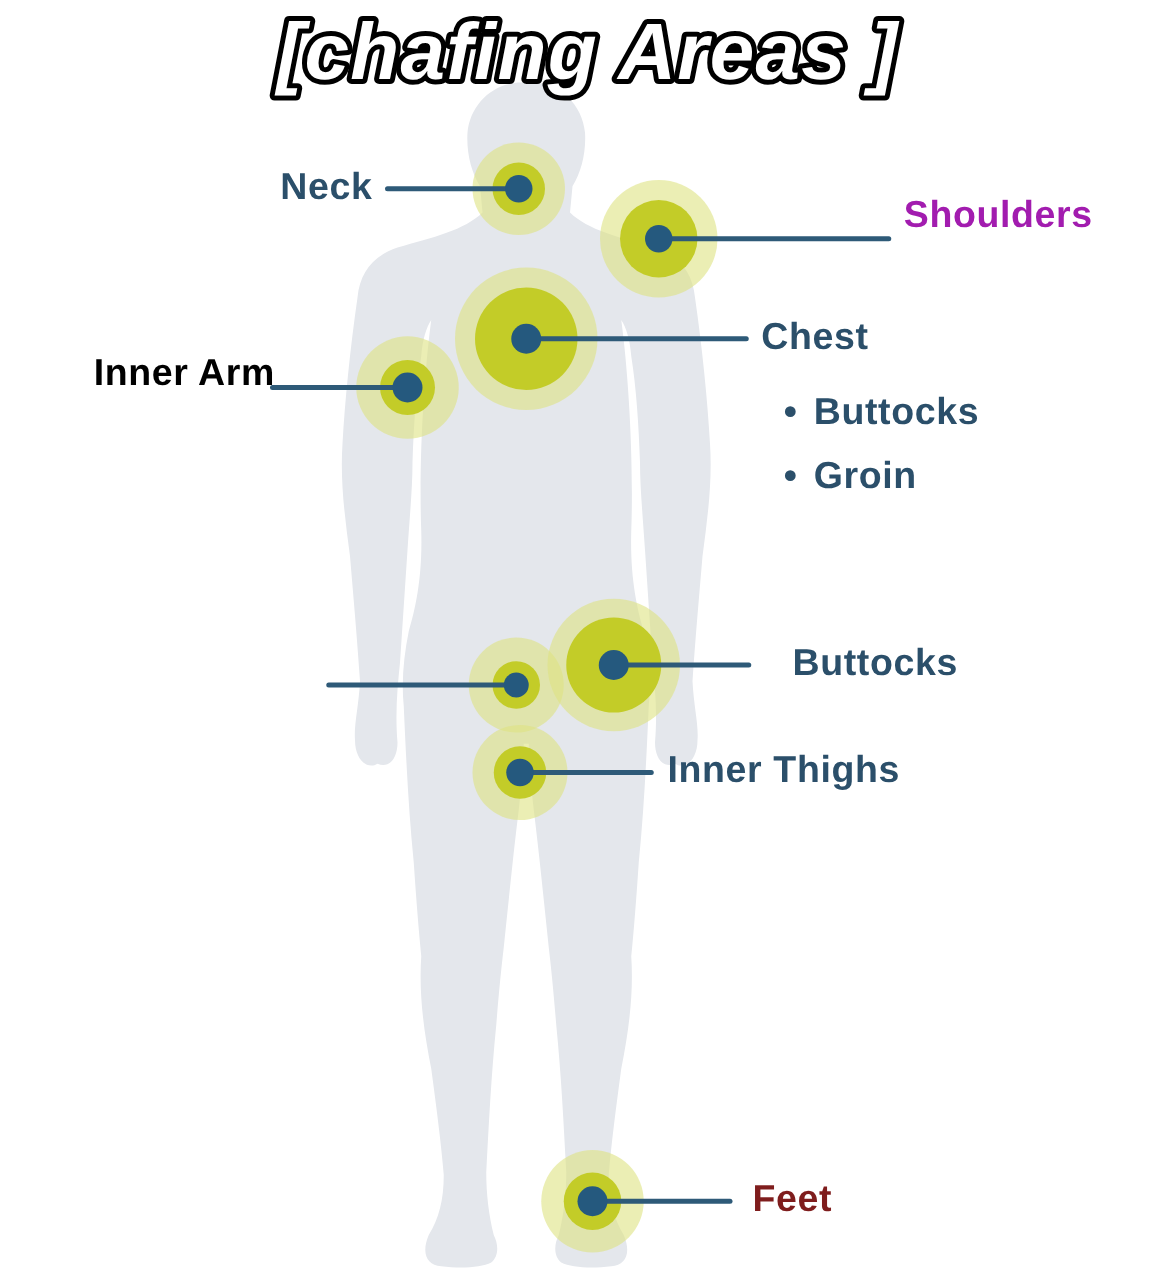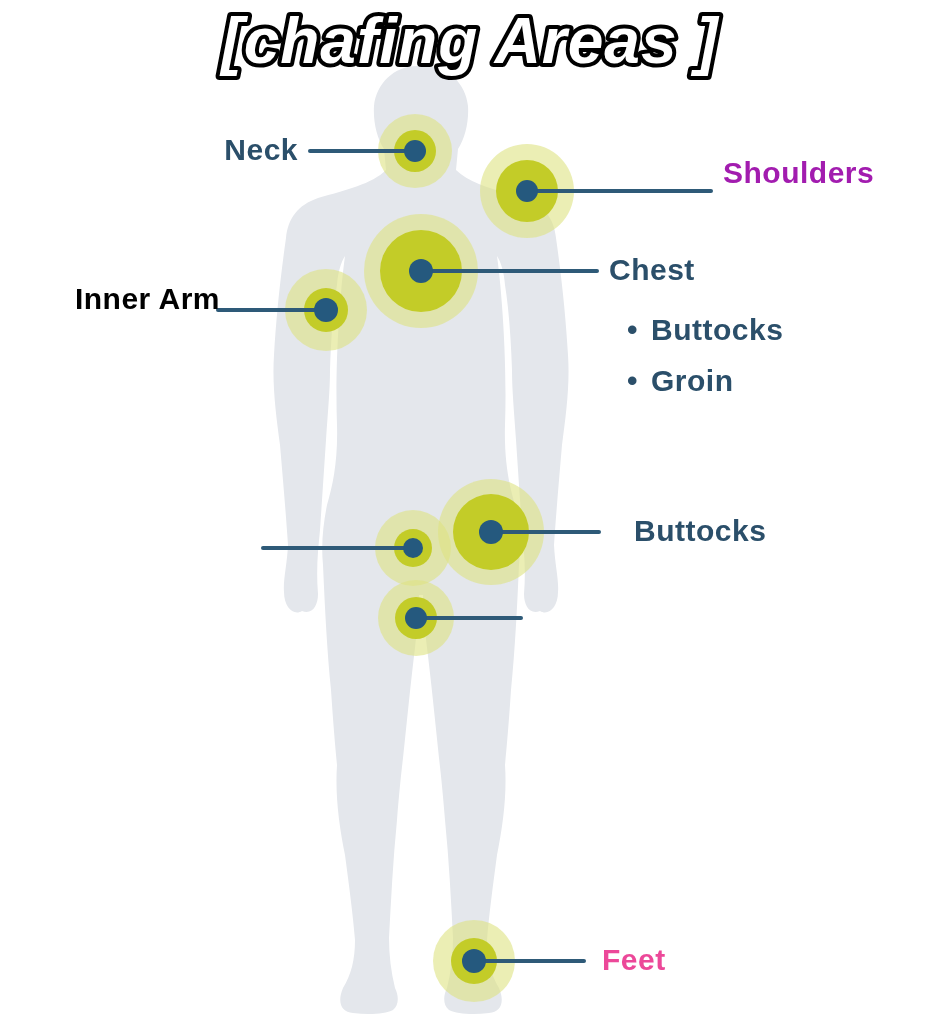--- a/index.html
+++ b/index.html
@@ -154,25 +154,26 @@
       <div class="marker-dot" style="left: 403px; top: 538px; width: 20px; height: 20px; background: rgb(37, 89, 126);"></div>
       <div class="marker-outer" style="left: 438px; top: 479px; width: 106px; height: 106px; background: rgba(222, 226, 130, 0.6);"></div>
       <div class="marker-mid" style="left: 453px; top: 494px; width: 76px; height: 76px; background: rgb(195, 204, 40);"></div>
       <div class="connector-line" style="left: 491px; top: 530px; width: 110px; background: rgb(46, 90, 120);"></div>
       <div class="marker-dot" style="left: 479px; top: 520px; width: 24px; height: 24px; background: rgb(37, 89, 126);"></div>
       <div class="area-label side-right" style="left: 613px; top: 532px; color: rgb(43, 79, 106); margin-left: 21px;">Buttocks</div>
       <div class="marker-outer" style="left: 378px; top: 580px; width: 76px; height: 76px; background: rgba(222, 226, 130, 0.6);"></div>
       <div class="marker-mid" style="left: 395px; top: 597px; width: 42px; height: 42px; background: rgb(195, 204, 40);"></div>
       <div class="connector-line" style="left: 416px; top: 616px; width: 107px; background: rgb(46, 90, 120);"></div>
       <div class="marker-dot" style="left: 405px; top: 607px; width: 22px; height: 22px; background: rgb(37, 89, 126);"></div>
+      <div class="area-label side-right" style="left: 534px; top: 618px; color: rgb(43, 79, 106);">Inner Thighs</div>
       <div class="marker-outer" style="left: 433px; top: 920px; width: 82px; height: 82px; background: rgba(222, 226, 130, 0.6);"></div>
       <div class="marker-mid" style="left: 451px; top: 938px; width: 46px; height: 46px; background: rgb(195, 204, 40);"></div>
       <div class="connector-line" style="left: 474px; top: 959px; width: 112px; background: rgb(46, 90, 120);"></div>
       <div class="marker-dot" style="left: 462px; top: 949px; width: 24px; height: 24px; background: rgb(37, 89, 126);"></div>
-      <div class="area-label side-right" style="left: 602px; top: 961px; color: #ec4899;">Feet</div>
+      <div class="area-label side-right" style="left: 602px; top: 961px; color: #7f1d1d;">Feet</div>
       <div class="sub-label" style="left: 627px; top: 330px; color: rgb(43, 79, 106);">
         <span class="bullet">•</span>
         <span>Buttocks</span>
       </div>
       <div class="sub-label" style="left: 627px; top: 381px; color: rgb(43, 79, 106);">
         <span class="bullet">•</span>
         <span>Groin</span>
       </div>
     </div>
 

